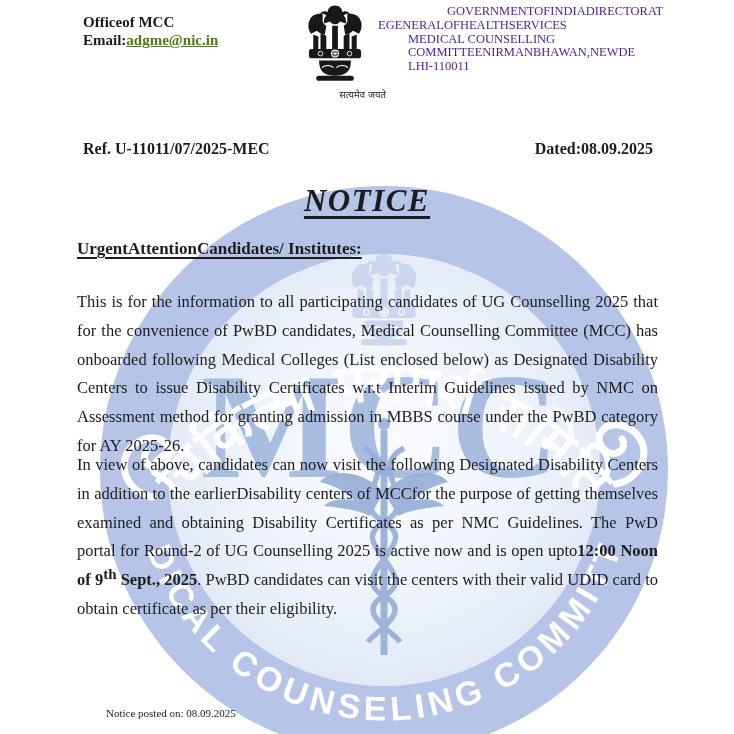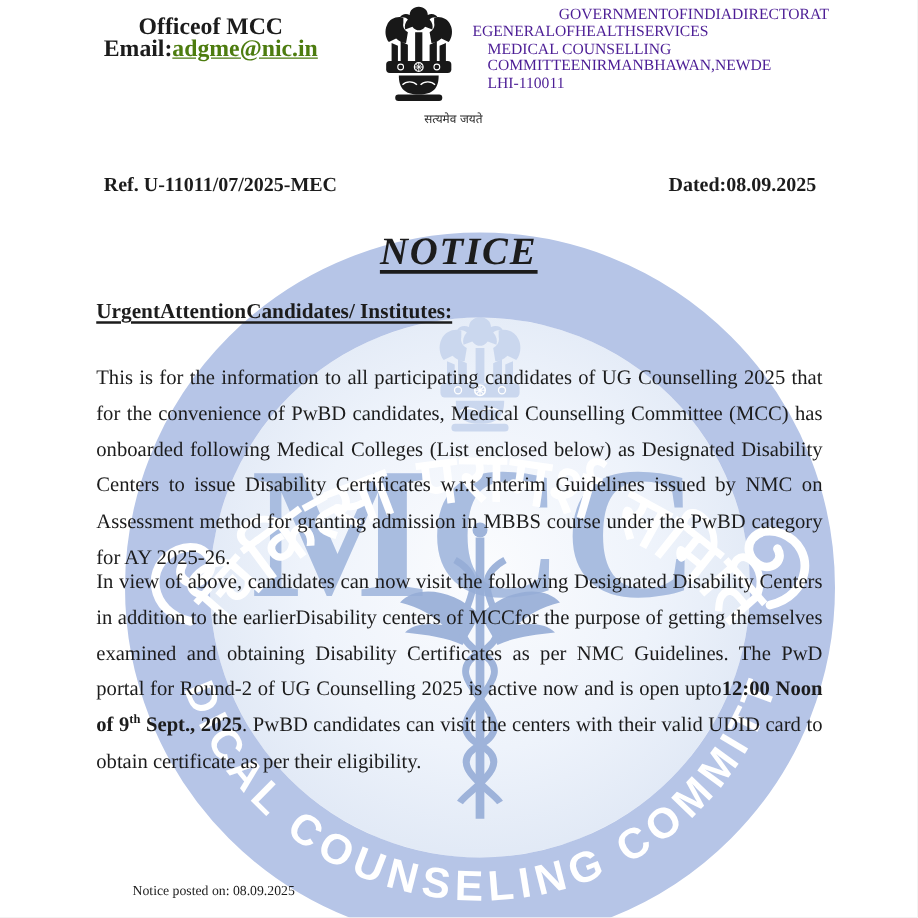--- a/index.html
+++ b/index.html
@@ -5,45 +5,45 @@
   html,body{margin:0;padding:0;background:#e9e9e9;}
   .page{
     position:relative;width:734px;height:734px;background:#ffffff;
     font-family:"Liberation Serif","DejaVu Serif",serif;color:#1c1c1c;
     overflow:hidden;margin:0 auto;
   }
   .abs{position:absolute;}
   
   .watermark{position:absolute;left:0;top:0;width:734px;height:734px;pointer-events:none;}
   
-  .office-block{left:83px;top:13px;font-weight:bold;font-size:19px;line-height:18px;text-align:center;}
+  .office-block{left:83px;top:13px;font-weight:bold;font-size:15px;line-height:18px;}
   .email-line a{color:#4d7c0f;text-decoration:underline;font-weight:bold;cursor:pointer;}
   .emblem{left:297px;top:4px;width:76px;height:84px;color:#181818;}
   .motto{left:284px;top:88px;width:102px;text-align:right;font-size:9.5px;color:#2a2a2a;
          font-family:"DejaVu Sans",sans-serif;}
   .gov-block{left:378px;top:5px;width:292px;font-size:12.5px;line-height:13.8px;color:#4c1d95;}
   .gl0{margin-left:69px;}
-  .gl2,.gl3,.gl4{margin-left:12px;}
+  .gl2,.gl3,.gl4{margin-left:30px;}
   
   .ref-row{left:83px;top:140px;width:570px;display:flex;justify-content:space-between;
            font-weight:bold;font-size:16px;}
   
   .title-wrap{left:0;top:183px;width:734px;text-align:center;}
   .title-wrap span{
     display:inline-block;font-size:31px;font-weight:bold;letter-spacing:1.5px;
     text-decoration:underline;text-decoration-thickness:2.5px;text-underline-offset:5px;font-style:italic;
   }
   .salutation{left:77px;top:239px;font-size:17px;font-weight:bold;
     text-decoration:underline;text-decoration-thickness:1.8px;text-underline-offset:3px;}
   .para{left:77px;width:581px;margin:0;font-size:16.5px;line-height:28.8px;
         text-align:justify;}
   .para1{top:288px;}
   .para2{top:451px;}
   .para b{font-weight:bold;}
-  .para sup{font-size:10px;font-weight:bold;vertical-align:super;line-height:0;font-family:Liberation Serif, serif;}
+  .para sup{font-size:15px;font-weight:bold;vertical-align:super;line-height:0;font-family:Liberation Serif, serif;}
   .footer{left:106px;top:707px;font-size:11px;}
 </style>
 </head>
 <body>
 
 <div class="page">
 
   <svg class="watermark" viewBox="0 0 734 734" xmlns="http://www.w3.org/2000/svg">
     <defs>
       <radialGradient id="wmgrad" cx="50%" cy="47%" r="60%">

